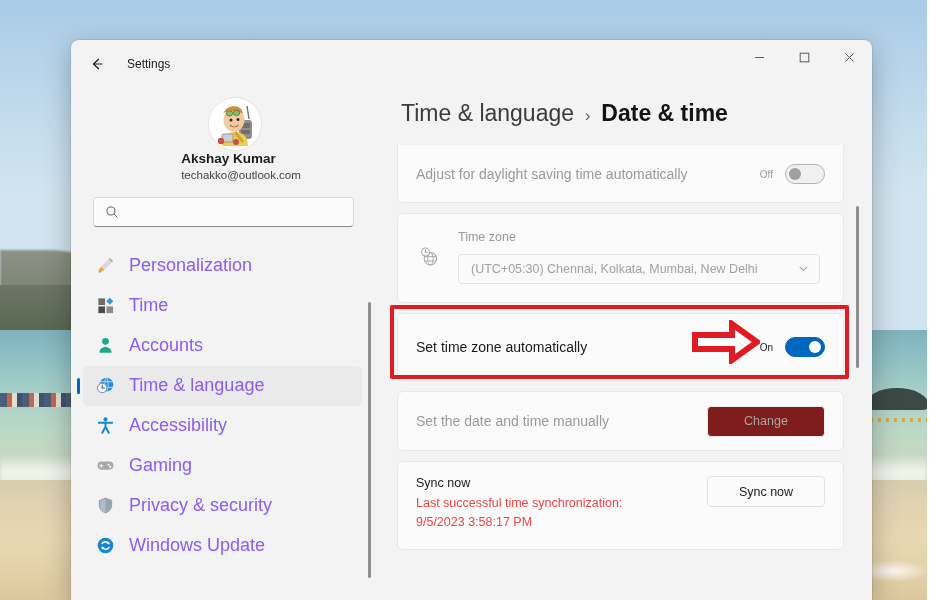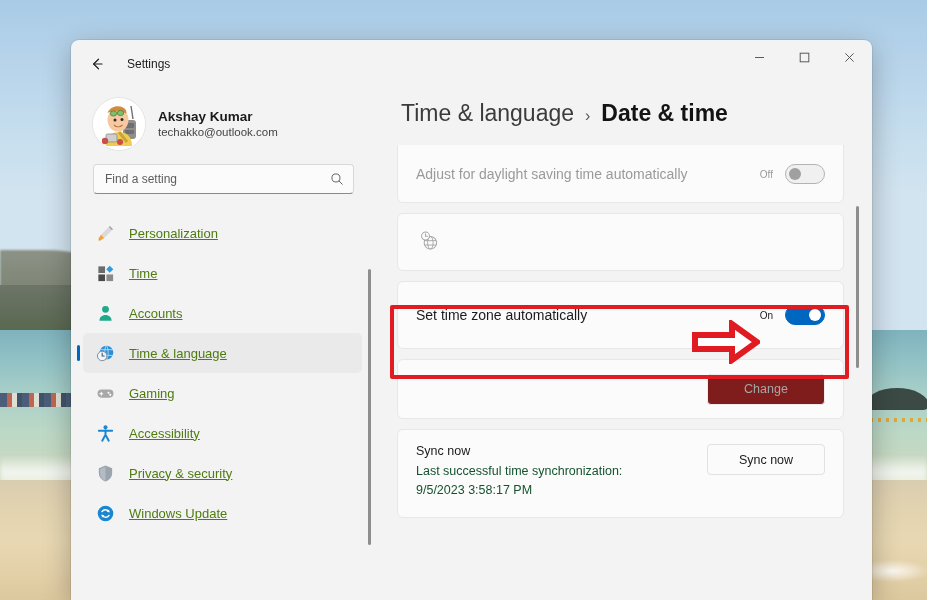--- a/index.html
+++ b/index.html
@@ -134,20 +134,21 @@
   .sidebar {
     width: 305px;
     flex: 0 0 305px;
     position: relative;
     padding-left: 0;
     display: flex; flex-direction: column;
   }
   .profile {
     display: flex; align-items: center;
     padding: 10px 0 14px 22px;
+    flex-direction: column;
   }
   .avatar {
     width: 52px; height: 52px; border-radius: 50%;
     overflow: hidden; flex: 0 0 52px;
     background: #ffffff;
     box-shadow: 0 0 0 1px rgba(0,0,0,0.06);
     position: relative;
   }
   .profile-text { margin-left: 13px; line-height: 1.32; }
   .profile-name { font-size: 13.5px; font-weight: bold; color: #1b1b1b; }
@@ -186,21 +187,21 @@
     position: absolute; left: -6px; top: 50%;
     transform: translateY(-50%);
     width: 3px; height: 16px;
     background: #0067c0; border-radius: 2px;
   }
   .nav-icon {
     width: 20px; height: 20px; flex: 0 0 20px;
     display: flex; align-items: center; justify-content: center;
     margin-right: 14px;
   }
-  .nav-label { font-size: 13px; color: #4d7c0f; text-decoration: underline; }
+  .nav-label { font-size: 18px; color: #8b5cf6; }
 
   .sb-track {
     position: absolute; right: 2px; top: 0;
     width: 9px; height: 100%;
   }
   .sb-thumb {
     position: absolute; width: 3px; left: 3px;
     background: #8e8e8e; border-radius: 2px;
   }
 
@@ -313,21 +314,21 @@
     font-size: 13px; font-weight: bold; color: #1b1b1b;
     margin: 13px 0 11px 2px;
   }
 
   .sync-row {
     display: flex; 
     padding: 14px 18px 16px 18px;
   }
   .sync-main { flex: 1 1 auto; }
   .sync-title { font-size: 12.5px; color: #1b1b1b; margin-bottom: 4px; }
-  .sync-sub { font-size: 12.5px; color: #14532d; line-height: 1.55; }
+  .sync-sub { font-size: 12.5px; color: #ef4444; line-height: 1.55; }
 
   
   .content-sb {
     position: absolute; right: 9px; top: 0;
     width: 10px; height: 100%;
   }
   .content-sb-thumb {
     position: absolute; width: 3px; left: 3px;
     background: #8e8e8e; border-radius: 2px;
   }
@@ -429,21 +430,20 @@
             </svg>
           </div>
           <div class="profile-text">
             <div class="profile-name">Akshay Kumar</div>
             <div class="profile-mail">techakko@outlook.com</div>
           </div>
         </div>
 
         <div class="search-wrap">
           <div class="search-box">
-            <input class="search-input" type="text" placeholder="Find a setting" style="">
             <svg width="14" height="14" viewBox="0 0 16 16">
               <circle cx="6.8" cy="6.8" r="4.6" fill="none" stroke="#5d5d5d" stroke-width="1.1"></circle>
               <path d="M10.3 10.3 14 14" stroke="#5d5d5d" stroke-width="1.1" stroke-linecap="round"></path>
             </svg>
           </div>
         </div>
 
         <div class="nav">
 
           <div class="nav-item">
@@ -490,38 +490,38 @@
                 <circle cx="6.5" cy="12.6" r="5" fill="#eef5fb" stroke="#7c8a96" stroke-width="1"></circle>
                 <path d="M6.5 9.6v3.1h2.2" stroke="#4a5560" stroke-width="1.1" fill="none" stroke-linecap="round"></path>
               </svg>
             </span>
             <span class="nav-label">Time &amp; language</span>
           </div>
 
           <div class="nav-item">
             <span class="nav-icon">
               <svg width="19" height="19" viewBox="0 0 20 20">
+                <circle cx="10" cy="3.4" r="2.1" fill="#1a86d0"></circle>
+                <path d="M3 7.2h14" stroke="#1a86d0" stroke-width="2.1" stroke-linecap="round"></path>
+                <path d="M10 6.6v5.4M10 11.4 6.6 17.6M10 11.4 13.4 17.6" stroke="#1a86d0" stroke-width="2.1" fill="none" stroke-linecap="round"></path>
+              </svg>
+            </span>
+            <span class="nav-label">Accessibility</span>
+          </div>
+
+          <div class="nav-item">
+            <span class="nav-icon">
+              <svg width="19" height="19" viewBox="0 0 20 20">
                 <rect x="1.6" y="5.8" width="16.8" height="8.6" rx="4.3" fill="#a8a8a8"></rect>
                 <path d="M5.6 8.6v3.2M4 10.2h3.2" stroke="#fff" stroke-width="1.1" stroke-linecap="round"></path>
                 <circle cx="13.2" cy="9.2" r="1.1" fill="#fff"></circle>
                 <circle cx="15" cy="11.4" r="1.1" fill="#fff"></circle>
               </svg>
             </span>
             <span class="nav-label">Gaming</span>
-          </div>
-
-          <div class="nav-item">
-            <span class="nav-icon">
-              <svg width="19" height="19" viewBox="0 0 20 20">
-                <circle cx="10" cy="3.4" r="2.1" fill="#1a86d0"></circle>
-                <path d="M3 7.2h14" stroke="#1a86d0" stroke-width="2.1" stroke-linecap="round"></path>
-                <path d="M10 6.6v5.4M10 11.4 6.6 17.6M10 11.4 13.4 17.6" stroke="#1a86d0" stroke-width="2.1" fill="none" stroke-linecap="round"></path>
-              </svg>
-            </span>
-            <span class="nav-label">Accessibility</span>
           </div>
 
           <div class="nav-item">
             <span class="nav-icon">
               <svg width="19" height="19" viewBox="0 0 20 20">
                 <path d="M10 1.6 17 4.4v5.1c0 4.4-3 7.5-7 8.9-4-1.4-7-4.5-7-8.9V4.4z" fill="#9aa4ad"></path>
                 <path d="M10 3.2v14.7c-3.3-1.3-5.6-3.9-5.6-7.8V5.3z" fill="#b3bcc4"></path>
               </svg>
             </span>
             <span class="nav-label">Privacy &amp; security</span>
@@ -571,36 +571,48 @@
             <div class="tz-row">
               <span class="tz-icon">
                 <svg width="22" height="22" viewBox="0 0 24 24">
                   <circle cx="13.5" cy="14" r="6.8" fill="none" stroke="#a5a5a5" stroke-width="1.1"></circle>
                   <ellipse cx="13.5" cy="14" rx="3" ry="6.8" fill="none" stroke="#a5a5a5" stroke-width="1"></ellipse>
                   <path d="M6.9 11.6h13.2M6.9 16.4h13.2" stroke="#a5a5a5" stroke-width="1" fill="none"></path>
                   <circle cx="8.2" cy="6.6" r="4.3" fill="#fbfbfb" stroke="#a5a5a5" stroke-width="1.1"></circle>
                   <path d="M8.2 4v2.7h2" stroke="#a5a5a5" stroke-width="1.1" fill="none" stroke-linecap="round"></path>
                 </svg>
               </span>
+              <span class="tz-main">
+                <span class="tz-label" style="display:block">Time zone</span>
+                <span class="tz-select">
+                  <span class="tz-value">(UTC+05:30) Chennai, Kolkata, Mumbai, New Delhi</span>
+                  <span class="chev">
+                    <svg width="11" height="11" viewBox="0 0 12 12">
+                      <path d="M2.2 4.4 6 8.1l3.8-3.7" fill="none" stroke="#a2a2a2" stroke-width="1.1" stroke-linecap="round" stroke-linejoin="round"></path>
+                    </svg>
+                  </span>
+                </span>
+              </span>
             </div>
           </div>
 
           <div class="card">
             <div class="row" style="min-height:66px;">
               <span class="row-label">Set time zone automatically</span>
               <span class="row-spacer"></span>
               <span class="row-state">On</span>
               <span class="toggle on">
                 <span class="knob"></span>
               </span>
             </div>
           </div>
 
           <div class="card">
             <div class="row" style="min-height:58px;">
+              <span class="row-label disabled">Set the date and time manually</span>
               <span class="row-spacer"></span>
               <span class="btn disabled">Change</span>
             </div>
           </div>
 
 
           <div class="card">
             <div class="sync-row">
               <span class="sync-main">
                 <span class="sync-title" style="display:block">Sync now</span>

